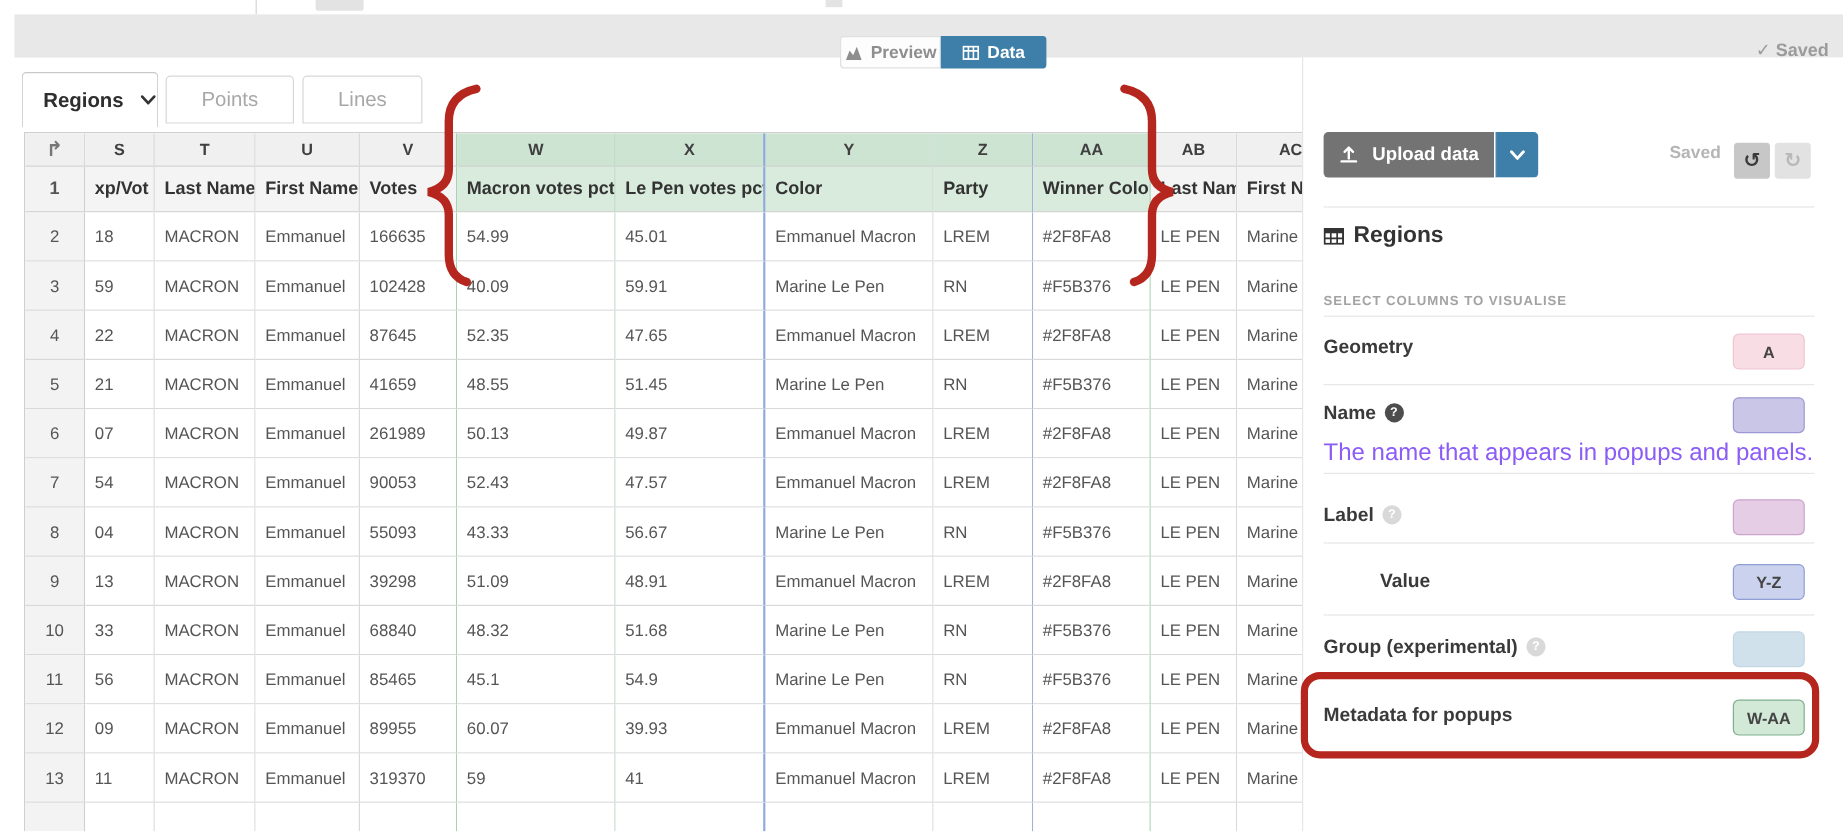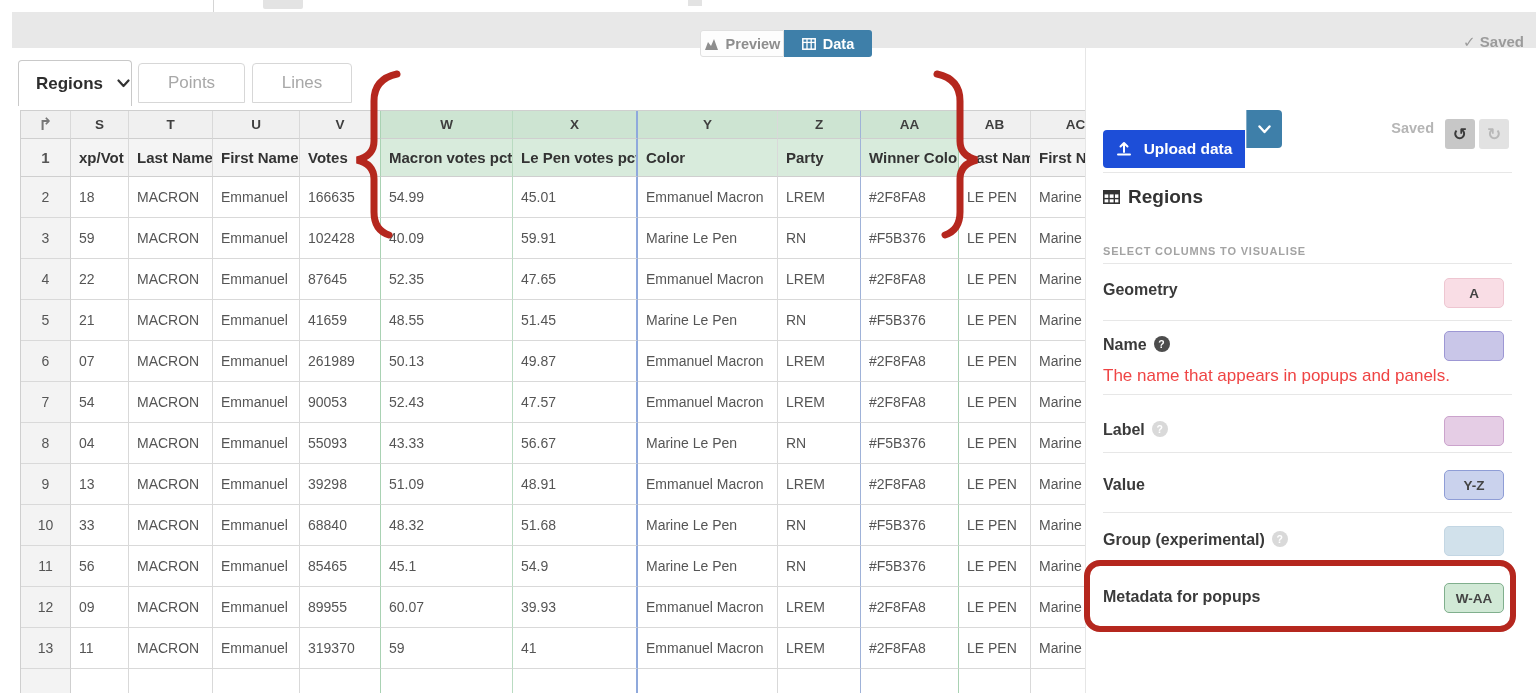--- a/index.html
+++ b/index.html
@@ -35,31 +35,31 @@
   .c-name.green{background:#d8ebdc;}
   .c-gutter{background:#f3f3f3;color:#555;border-right-color:#cfcfcf;}
   .bR-greenEdge{border-right:1px solid #a9d2b3 !important;}
   .bR-green{border-right:1px solid #b9dbc1 !important;}
   .bR-blue{border-right:2px solid #8fa9dc !important;}
   .bR-blue2{border-right:1px solid #9fb2d8 !important;}
   .corner-ic{color:#777;font-size:17px;font-weight:bold;}
 
   
   .panel{position:absolute;left:1085px;top:48px;width:451px;height:645px;background:#fff;border-left:1px solid #e6e6e6;}
-  .btn-upload{position:absolute;left:1103px;top:110px;width:142px;height:38px;background:#1d4ed8;color:#fff;font-weight:bold;font-size:15.5px;border-radius:4px 0 0 4px;display:flex;align-items:center;justify-content:center;gap:12px;cursor:pointer;margin-top:20px;}
+  .btn-upload{position:absolute;left:1103px;top:110px;width:142px;height:38px;background:#737373;color:#fff;font-weight:bold;font-size:15.5px;border-radius:4px 0 0 4px;display:flex;align-items:center;justify-content:center;gap:12px;cursor:pointer;}
   .btn-upload-caret{position:absolute;left:1246px;top:110px;width:36px;height:38px;background:#3e7fa9;border-left:1px solid rgba(255,255,255,.35);border-radius:0 4px 4px 0;display:flex;align-items:center;justify-content:center;cursor:pointer;}
   .saved-panel{position:absolute;left:1378px;top:120px;width:56px;color:#b5b5b5;font-size:14.5px;font-weight:bold;text-align:right;}
   .hist-btn{position:absolute;top:119px;width:30px;height:30px;border-radius:3px;display:flex;align-items:center;justify-content:center;font-size:17px;font-weight:bold;cursor:pointer;}
   .undo{left:1445px;background:#c7c7c7;color:#3a3a3a;}
   .redo{left:1479px;background:#e2e2e2;color:#b8b8b8;}
   .pdivider{position:absolute;height:1px;background:#e7e7e7;left:1103px;width:409px;}
   .ptitle{position:absolute;left:1103px;top:186px;font-size:19px;font-weight:bold;color:#333;display:flex;align-items:center;gap:8px;}
   .pselect{position:absolute;left:1103px;top:245px;font-size:11px;font-weight:bold;color:#a3a3a3;letter-spacing:.8px;}
   .fld-label{position:absolute;left:1103px;font-size:16px;font-weight:bold;color:#3a3a3a;display:flex;gap:7px;}
-  .fld-desc{position:absolute;left:1103px;font-size:17px;color:#ef4444;}
+  .fld-desc{position:absolute;left:1103px;font-size:20px;color:#8b5cf6;}
   .badge{position:absolute;left:1444px;width:60px;height:30px;border-radius:5px;display:flex;align-items:center;justify-content:center;font-size:13.5px;font-weight:bold;color:#444;cursor:pointer;}
   .help{width:16px;height:16px;border-radius:50%;display:inline-flex;align-items:center;justify-content:center;font-size:10.5px;font-weight:bold;color:#fff;}
   .help-dark{background:#4d4d4d;}
   .help-light{background:#d9d9d9;}
 
   
   .ann-rect{position:absolute;left:1084px;top:560px;width:432px;height:72px;border:6px solid #b5271e;border-radius:16px;pointer-events:none;}
   .ann-svg{position:absolute;left:0;top:0;pointer-events:none;}
 </style>
 </head>
@@ -328,21 +328,21 @@
         <span>Name</span>
         <span class="help help-dark">?</span>
       </div>
       <div class="fld-desc" style="top: 366px;">The name that appears in popups and panels.</div>
       <div class="badge" style="top: 331px; background: rgb(201, 198, 232); border: 1px solid rgb(157, 151, 212);"></div>
       <div class="fld-label" style="top: 421px;">
         <span>Label</span>
         <span class="help help-light">?</span>
       </div>
       <div class="badge" style="top: 416px; background: rgb(229, 205, 229); border: 1px solid rgb(203, 163, 204);"></div>
-      <div class="fld-label" style="top: 476px;">
+      <div class="fld-label" style="top: 476px; margin-left: 47px;">
         <span>Value</span>
       </div>
       <div class="badge" style="top: 470px; background: rgb(202, 210, 237); border: 1px solid rgb(143, 157, 214);">Y-Z</div>
       <div class="fld-label" style="top: 531px;">
         <span>Group (experimental)</span>
         <span class="help help-light">?</span>
       </div>
       <div class="badge" style="top: 526px; background: rgb(209, 225, 235); border: 1px solid rgb(195, 214, 227);"></div>
       <div class="fld-label" style="top: 588px;">
         <span>Metadata for popups</span>

